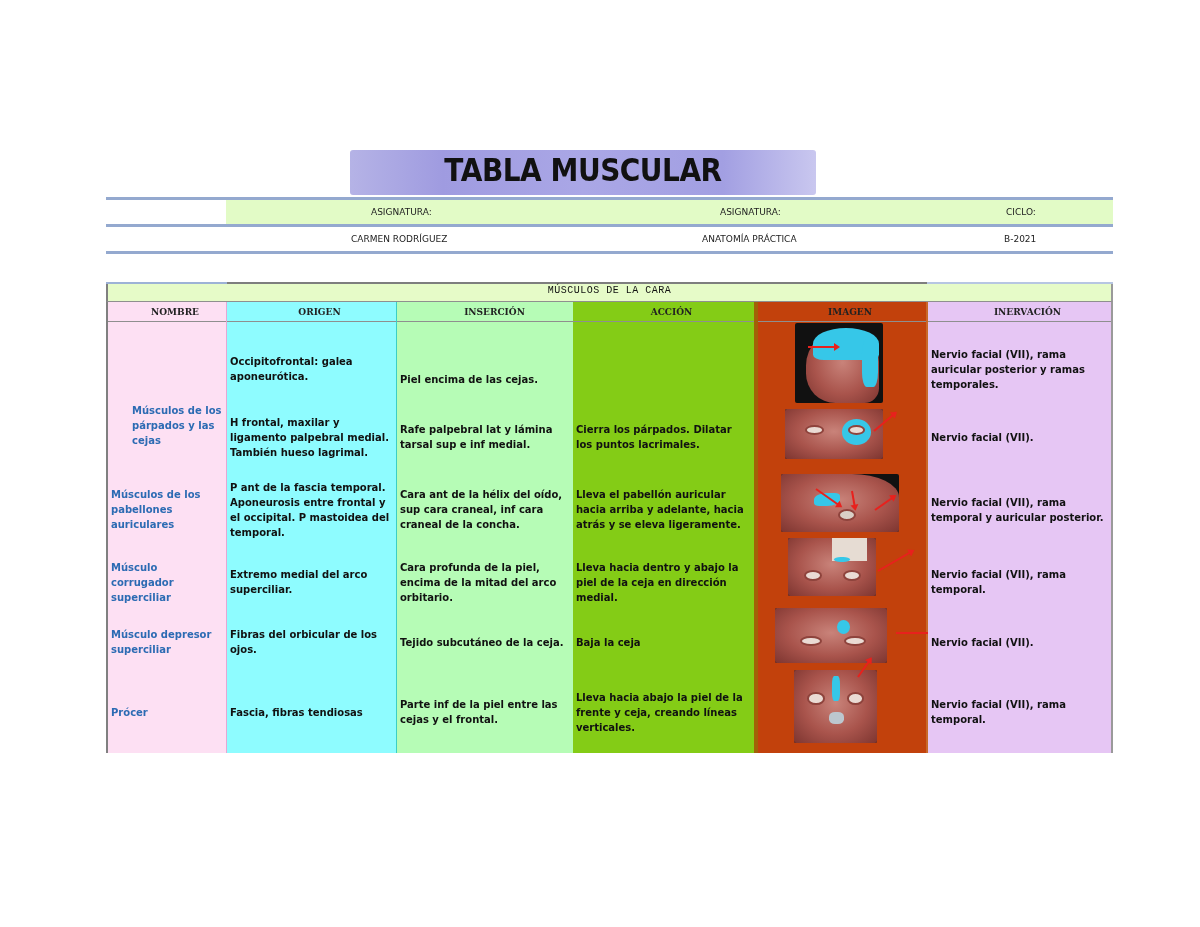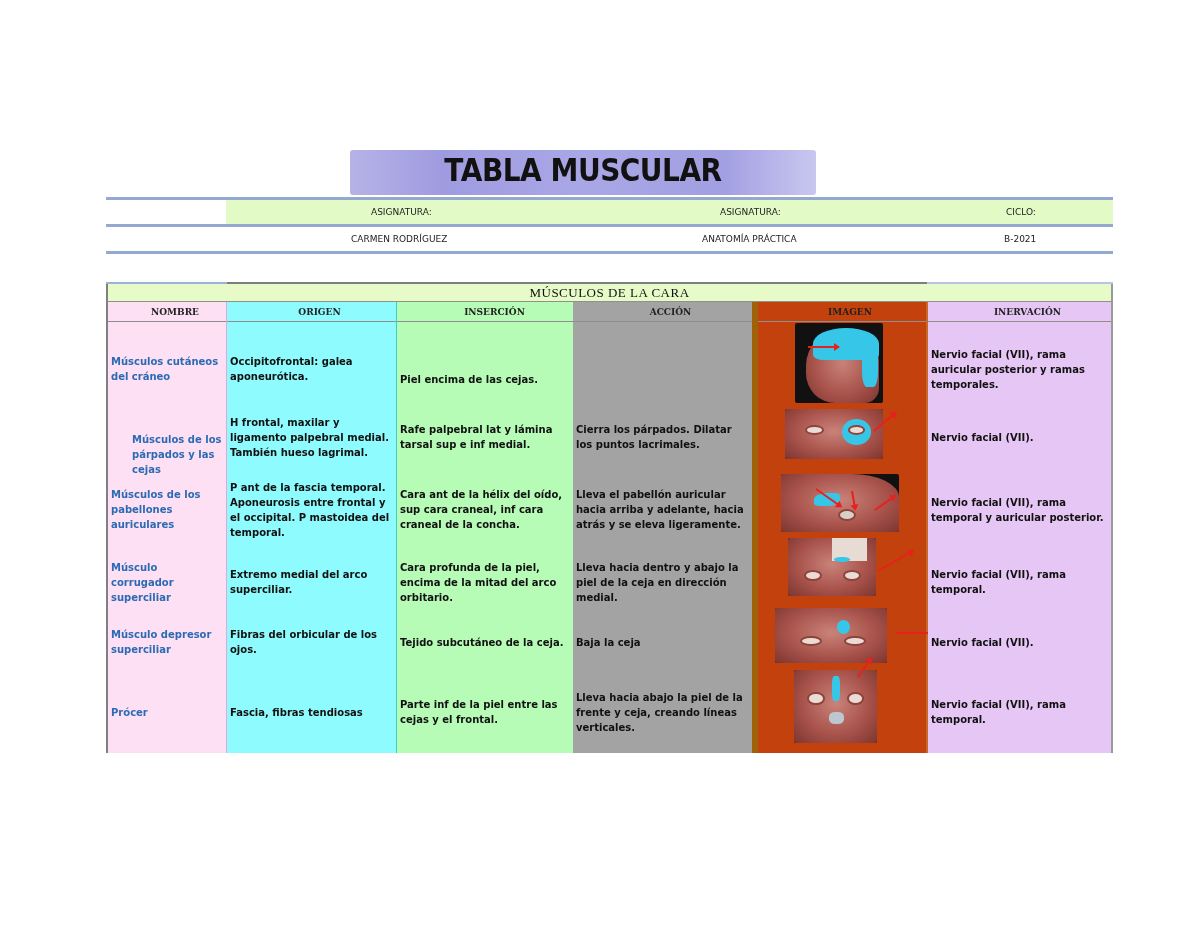--- a/index.html
+++ b/index.html
@@ -27,21 +27,21 @@
   .table-top-border-a { position: absolute; left: 106px; top: 282px; width: 121px; height: 2px; background: #9db2d6; }
   .table-top-border-b { position: absolute; left: 227px; top: 282px; width: 700px; height: 2px; background: #7e7e7e; }
   .table-top-border-c { position: absolute; left: 927px; top: 282px; width: 186px; height: 2px; background: #b7c6e2; }
   .section-band {
     position: absolute; left: 106px; top: 284px; width: 1007px; height: 18px;
     background: #e6fbc8; border-bottom: 1px solid #8f8f8f; box-sizing: border-box;
     border-left: 2px solid #808080; border-right: 2px solid #9a9a9a;
   }
   .section-title {
     position: absolute; left: 0; right: 0; top: 1px; text-align: center;
-    font-family: Liberation Serif, serif; font-size: 13px; color: #111; letter-spacing: 0.5px;
+    font-family: Liberation Mono, monospace; font-size: 10px; color: #111; letter-spacing: 0.5px;
   }
   .col {
     position: absolute; top: 302px; height: 451px; box-sizing: border-box;
   }
   .col-head {
     height: 20px; line-height: 20px; text-align: center;
     font-family: "DejaVu Serif", serif; font-size: 9px; font-weight: bold; color: #222;
     border-bottom: 1px solid #8f8f8f; box-sizing: border-box; padding-left: 16px;
   }
   .cell {
@@ -92,22 +92,21 @@
 <div class="table-top-border-a"></div>
 <div class="table-top-border-b"></div>
 <div class="table-top-border-c"></div>
 
 <div class="section-band">
   <div class="section-title">MÚSCULOS  DE LA CARA</div>
 </div>
 
 <div class="col" style="left:106px; width:121px; background:#fde0f3; border-left:2px solid #808080; border-right:1px solid #e4a8d4;">
   <div class="col-head">NOMBRE</div>
-  <div class="cell name" style="top:22px; height:90px;">Músculos cutáneos del cráneo</div>
-  <div class="cell name" style="top:117px; height:70px;padding-left:24px;">Músculos de los párpados y las cejas</div>
+  <div class="cell name" style="top:88px; height:70px;padding-left:24px;">Músculos de los párpados y las cejas</div>
   <div class="cell name" style="top:170px; height:75px;">Músculos de los pabellones auriculares</div>
   <div class="cell name" style="top:245px; height:70px;">Músculo corrugador superciliar</div>
   <div class="cell name" style="top:305px; height:70px;">Músculo depresor superciliar</div>
   <div class="cell name" style="top:375px; height:70px;">Prócer</div>
 </div>
 
 <div class="col" style="left:227px; width:170px; background:#8efcff; border-right:1px solid #3ccfc4;">
   <div class="col-head">ORIGEN</div>
   <div class="cell" style="top:22px; height:90px;">Occipitofrontal:  galea aponeurótica.</div>
   <div class="cell" style="top:100px; height:70px;">H frontal, maxilar y ligamento palpebral medial. También hueso lagrimal.</div>
@@ -120,21 +119,21 @@
 <div class="col" style="left:397px; width:181px; background:#b6fcb6; border-right:2px solid #b91c1c;">
   <div class="col-head">INSERCIÓN</div>
   <div class="cell" style="top:32px; height:90px;">Piel encima de las cejas.</div>
   <div class="cell" style="top:100px; height:70px;">Rafe palpebral lat y lámina tarsal sup e inf medial.</div>
   <div class="cell" style="top:170px; height:75px;">Cara ant de la hélix del oído,  sup cara craneal,  inf cara craneal de la concha.</div>
   <div class="cell" style="top:245px; height:70px;">Cara profunda de la piel, encima de la mitad del arco orbitario.</div>
   <div class="cell" style="top:305px; height:70px;">Tejido subcutáneo de la ceja.</div>
   <div class="cell" style="top:375px; height:70px;">Parte inf de la piel entre las cejas y el frontal.</div>
 </div>
 
-<div class="col" style="left:573px; width:185px; background:#a3a3a3; border-right:6px solid #a16207;">
+<div class="col" style="left:573px; width:185px; background:#84cc16; border-right:4px solid #a16207;">
   <div class="col-head">ACCIÓN</div>
   <div class="cell" style="top:100px; height:70px;">Cierra los párpados. Dilatar los puntos lacrimales.</div>
   <div class="cell" style="top:170px; height:75px;">Lleva el pabellón auricular hacia arriba y adelante, hacia atrás y se eleva ligeramente.</div>
   <div class="cell" style="top:245px; height:70px;">Lleva  hacia dentro y abajo la piel de la ceja en dirección medial.</div>
   <div class="cell" style="top:305px; height:70px;">Baja la ceja</div>
   <div class="cell" style="top:375px; height:70px;">Lleva hacia abajo la piel de la frente y ceja, creando líneas verticales.</div>
 </div>
 
 <div class="col" style="left:758px; width:170px; background:#c2410c; border-right:2px solid #c8692a;">
   <div class="col-head">IMAGEN</div>

